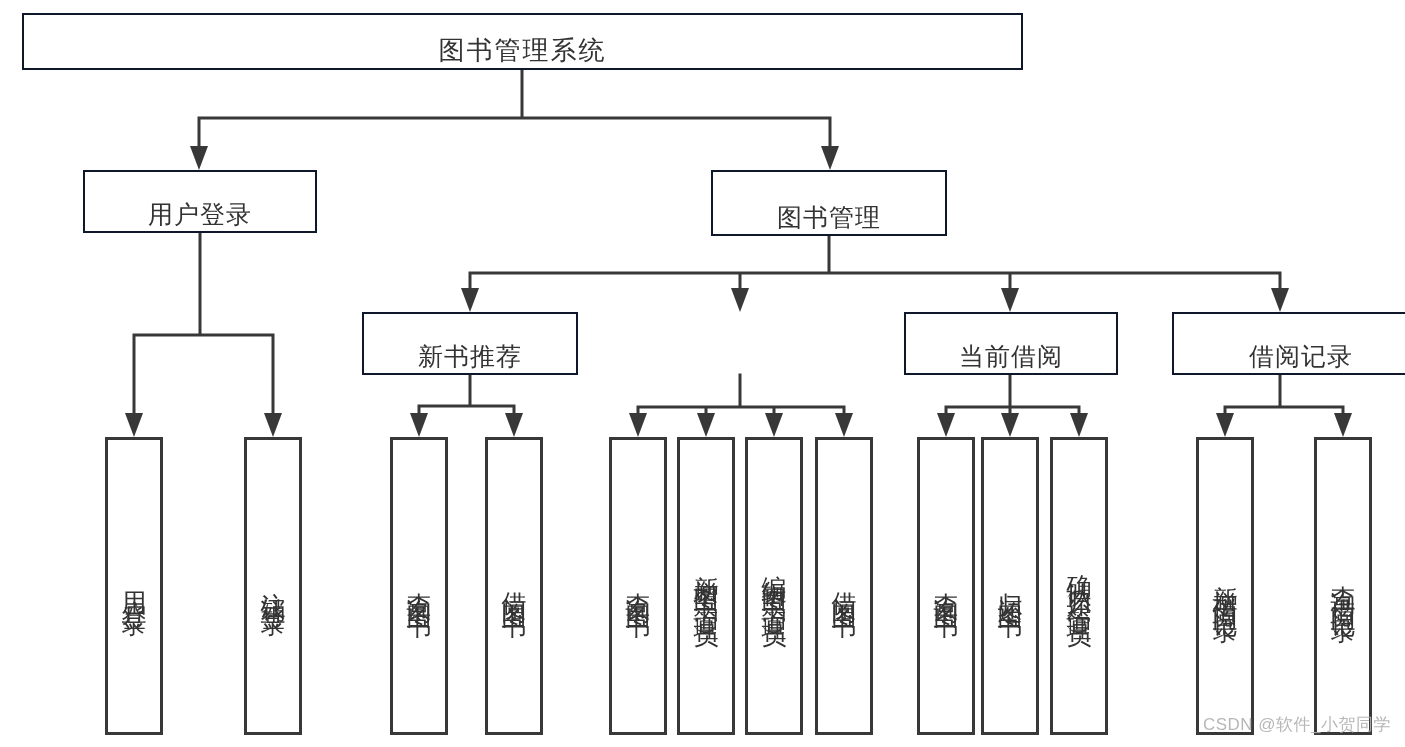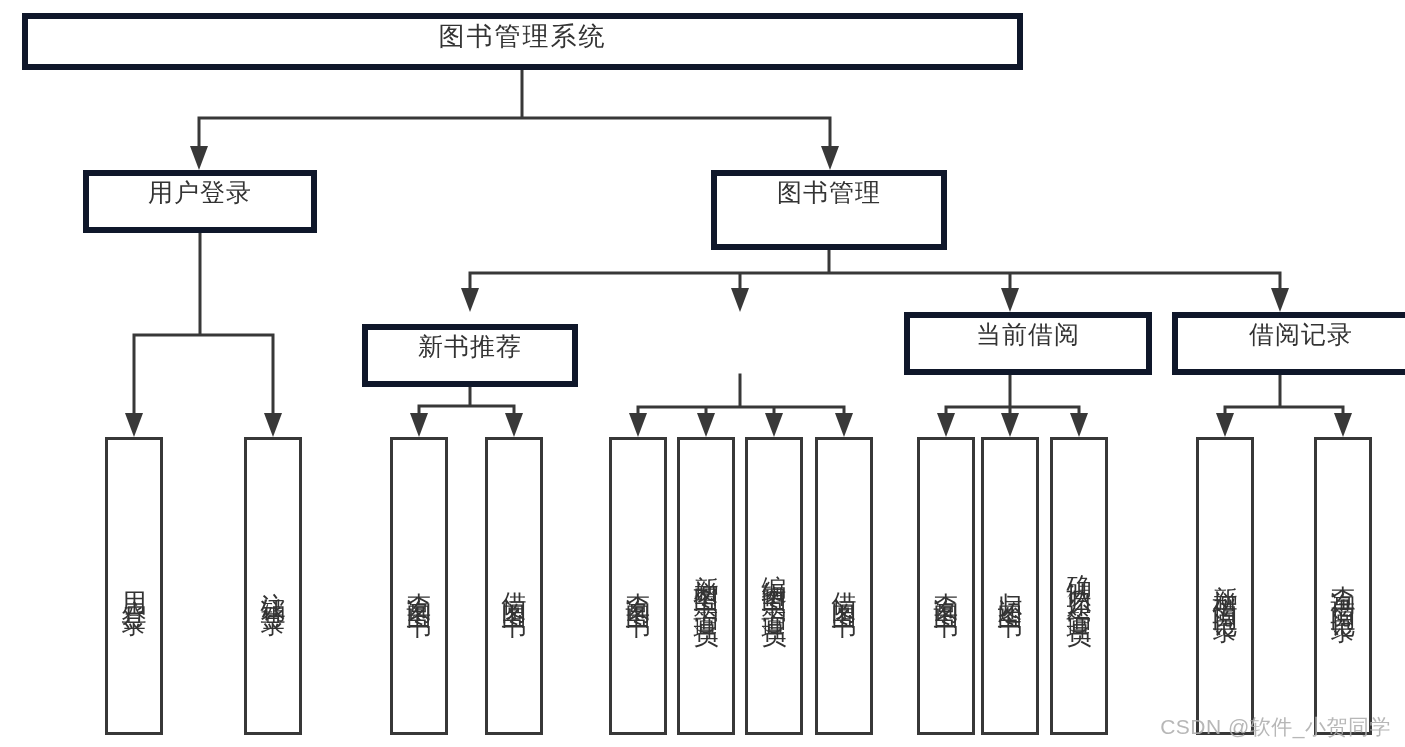--- a/index.html
+++ b/index.html
@@ -1,36 +1,36 @@
 <!DOCTYPE html>
 <html><head>
 <meta charset="utf-8">
 <style>
   html,body{margin:0;padding:0;background:#fff;}
   body{font-family:"Liberation Sans","DejaVu Sans",sans-serif;}
   #stage{position:relative;width:1405px;height:747px;background:#ffffff;overflow:hidden;}
   #connectors{position:absolute;left:0;top:0;width:1405px;height:747px;}
   .box{
     position:absolute;box-sizing:border-box;background:#ffffff;
-    border:6px solid #0f172a;display:flex;align-items:flex-start;justify-content:center;
+    border:2px solid #0f172a;display:flex;align-items:flex-end;justify-content:center;
     color:#333333;font-size:25px;letter-spacing:1px;white-space:nowrap;
   }
   .box.root{font-size:26px;letter-spacing:2px;}
   .vbox{
     position:absolute;box-sizing:border-box;background:#ffffff;
     border:3px solid #383838;display:flex;align-items:center;justify-content:center;
     color:#333333;
   }
   .vtext{
     writing-mode:vertical-rl;text-orientation:mixed;
     font-size:25px;line-height:1;letter-spacing:7px;color:#333333;
   }
   .watermark{
     position:absolute;top:713px;right:14px;z-index:10;
-    font-size:21px;color:rgba(175,175,175,0.9);letter-spacing:0.5px;white-space:nowrap;
+    font-size:17px;color:rgba(175,175,175,0.9);letter-spacing:0.5px;white-space:nowrap;
   }
 </style>
 </head>
 <body>
 
 <div id="stage">
 
   <svg id="connectors" viewBox="0 0 1405 747" xmlns="http://www.w3.org/2000/svg">
     <g stroke="#383838" stroke-width="3" fill="none" stroke-linecap="square">
       <path d="M522,70 V118 M199,118 H830 M199,118 V150 M830,118 V150"></path>
@@ -64,28 +64,28 @@
     </g>
   </svg>
 
   <div class="box root" style="left:22px;top:13px;width:1001px;height:57px;">
     <span>图书管理系统</span>
   </div>
 
   <div class="box" style="left:83px;top:170px;width:234px;height:63px;">
     <span>用户登录</span>
   </div>
-  <div class="box" style="left:711px;top:170px;width:236px;height:80px;">
+  <div class="box" style="left:711px;top:170px;width:236px;height:66px;">
     <span>图书管理</span>
   </div>
 
-  <div class="box" style="left:362px;top:312px;width:216px;height:63px;margin-top:12px;">
+  <div class="box" style="left:362px;top:312px;width:216px;height:63px;">
     <span>新书推荐</span>
   </div>
-  <div class="box" style="left:904px;top:312px;width:248px;height:63px;">
+  <div class="box" style="left:904px;top:312px;width:214px;height:63px;">
     <span>当前借阅</span>
   </div>
   <div class="box" style="left:1172px;top:312px;width:258px;height:63px;">
     <span>借阅记录</span>
   </div>
 
   <div class="vbox" style="left:105px;top:437px;width:58px;height:298px;">
     <span class="vtext">用户登录</span>
   </div>
   <div class="vbox" style="left:244px;top:437px;width:58px;height:298px;">

